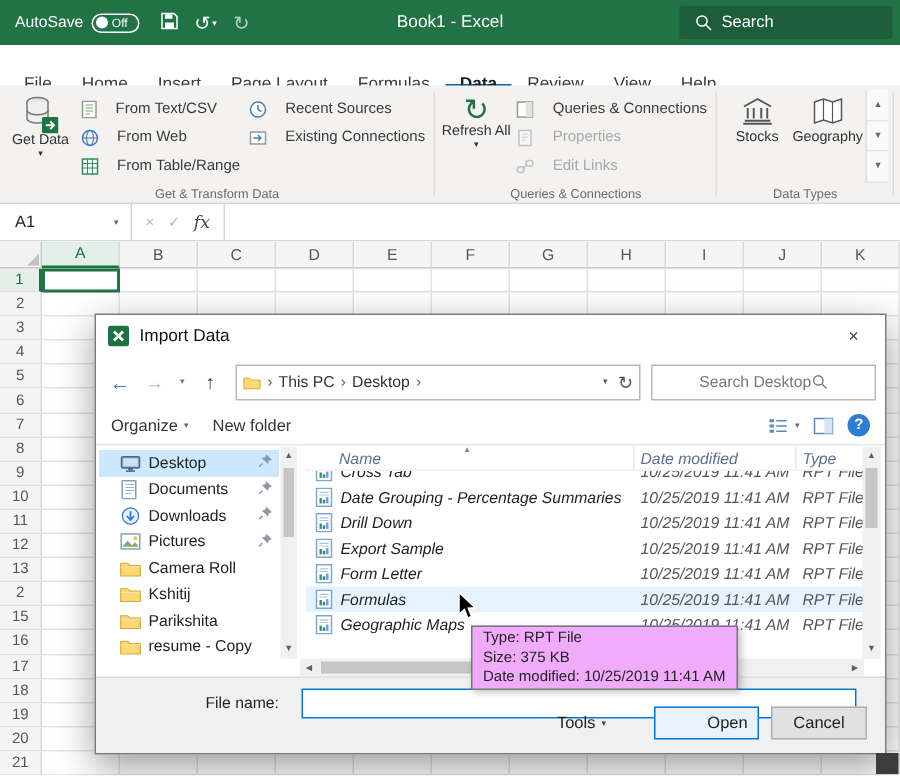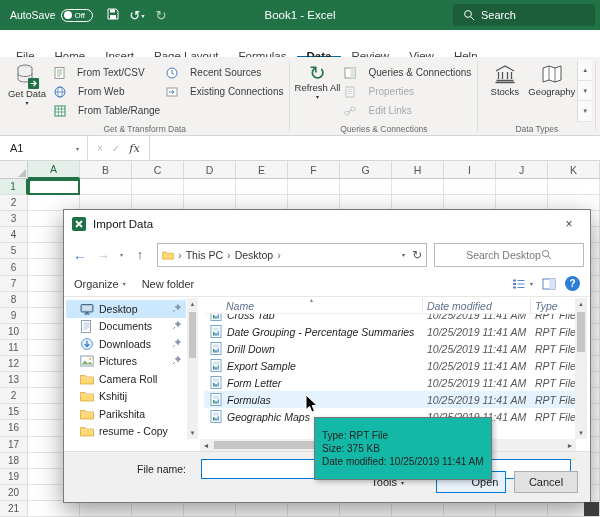--- a/index.html
+++ b/index.html
@@ -128,21 +128,21 @@
   .fnrow{display:flex;align-items:center;margin-top:7px;}
   .fnlabel{width:122px;text-align:right;font-size:10.5px;color:#222;}
   .fninput{margin-left:15px;width:370px;height:20px;border:1px solid #0078D7;background:#fff;font-size:11px;padding:0 4px;font-family:"Liberation Sans","DejaVu Sans",sans-serif;outline:none;}
   .btnrow{position:absolute;right:12px;bottom:9px;display:flex;align-items:center;}
   .dbtn{height:22px;display:flex;align-items:center;justify-content:center;font-size:11px;color:#1e1e1e;}
   .dbtn.tools{gap:4px;margin-right:26px;padding:0 6px;}
   .dbtn.tools .chev{font-size:6px;color:#444;}
   .dbtn.open{width:70px;background:#E9F2FB;border:1px solid #0078D7;margin-right:8px;padding-left:28px;}
   .dbtn.cancel{width:64px;background:#E1E1E1;border:1px solid #ADADAD;}
 
-  .tooltip{position:absolute;left:250px;top:207px;z-index:40;background:#14b8a6;border:1px solid #767676;box-shadow:2px 2px 5px rgba(0,0,0,.25);padding:11px 7px;font-size:10px;line-height:13px;color:#222;white-space:nowrap;}
+  .tooltip{position:absolute;left:250px;top:207px;z-index:40;background:#f0abfc;border:1px solid #767676;box-shadow:2px 2px 5px rgba(0,0,0,.25);padding:1px 7px;font-size:10px;line-height:13px;color:#222;white-space:nowrap;}
   .cursor{position:absolute;left:241px;top:184px;z-index:60;}
 
   .cornerdark{position:absolute;right:1px;bottom:1px;width:15px;height:14px;background:#3c3c3c;z-index:35;}
 </style>
 </head>
 <body>
 
 <div class="screen">
 
   <div class="titlebar">

